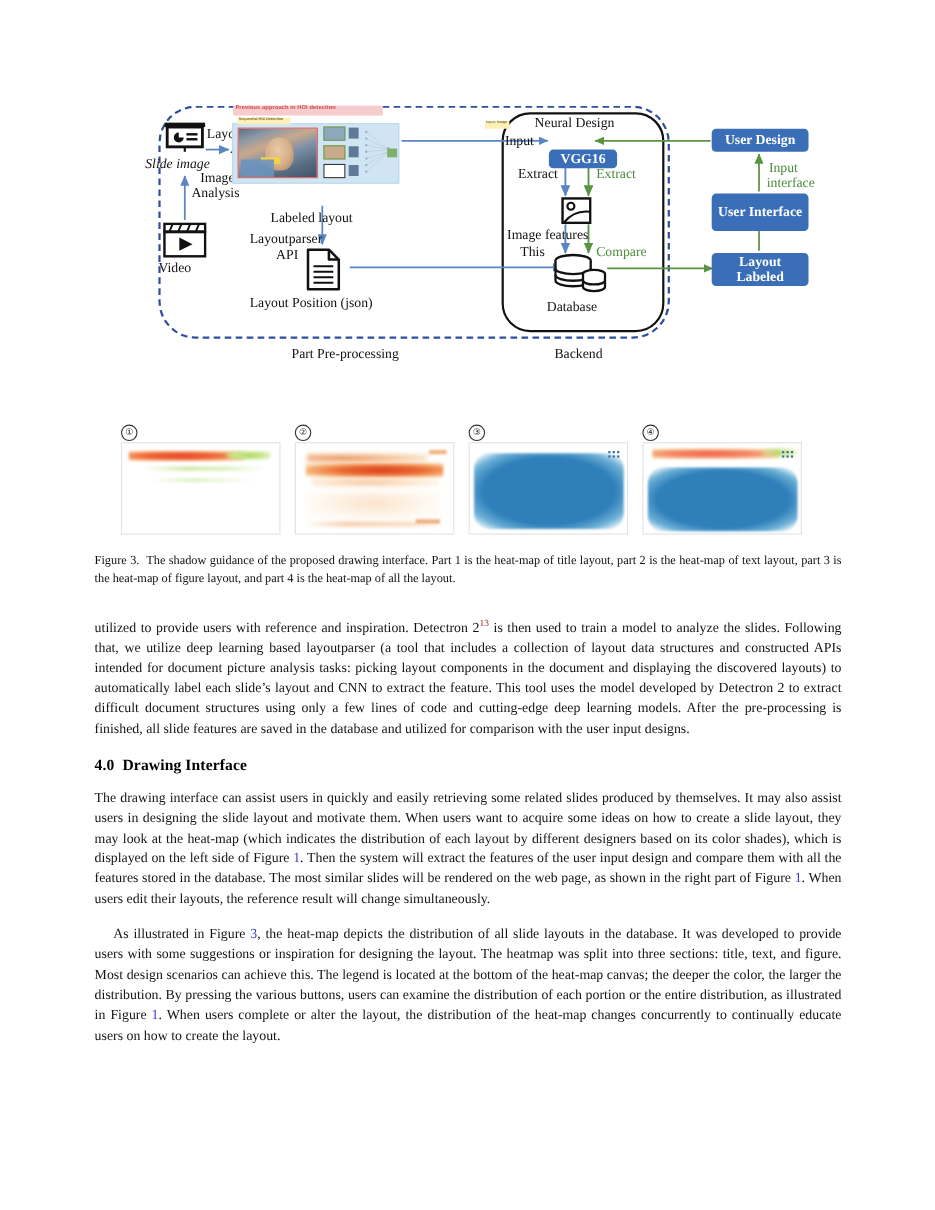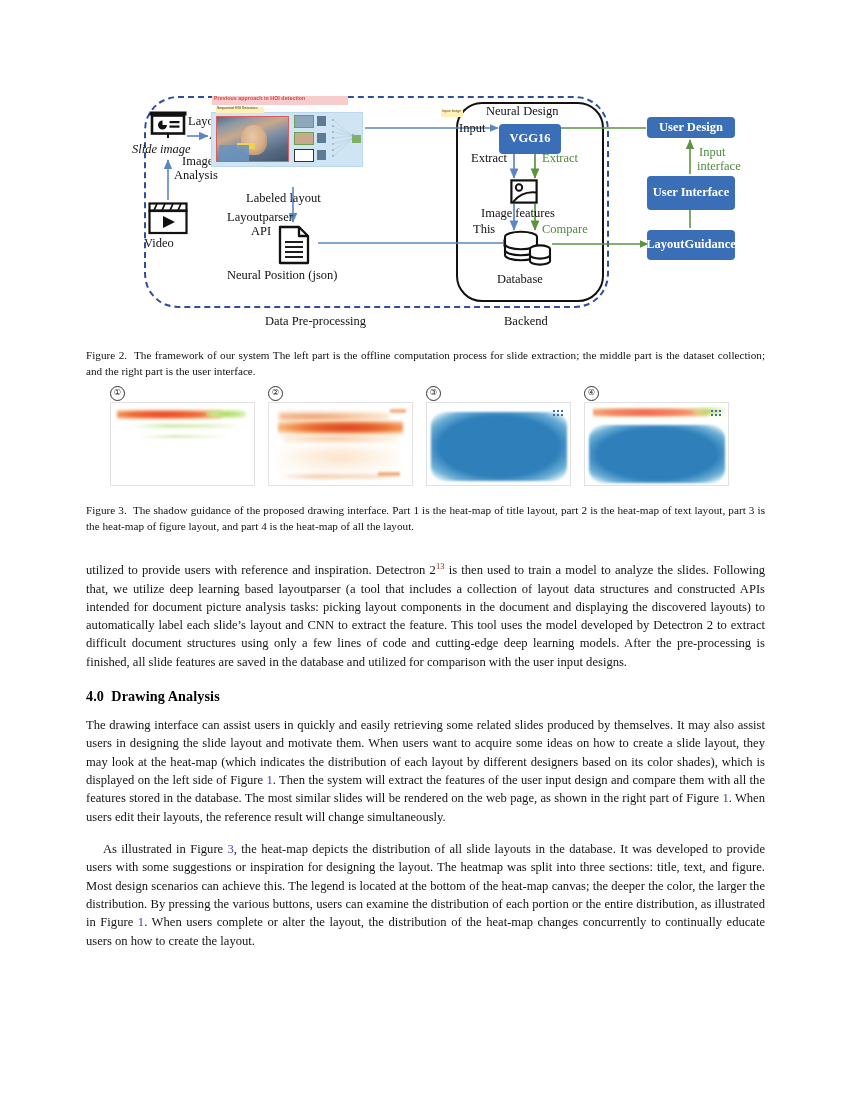--- a/index.html
+++ b/index.html
@@ -508,43 +508,43 @@
           <path d="M2 2 h19 l9 9 v27 h-28 z" fill="#fff" stroke="#111" stroke-width="2.3" stroke-linejoin="round"></path>
           <path d="M21 2 v9 h9" fill="none" stroke="#111" stroke-width="2.3" stroke-linejoin="round"></path>
           <g stroke="#111" stroke-width="1.9">
             <line x1="7" y1="17" x2="25" y2="17"></line>
             <line x1="7" y1="22" x2="25" y2="22"></line>
             <line x1="7" y1="27" x2="25" y2="27"></line>
             <line x1="7" y1="32" x2="25" y2="32"></line>
           </g>
         </svg>
       </div>
-      <div class="lbl" style="left:141px; top:180px; font-size:12.5px;">Neural Position (json)</div>
-
-      <div class="lbl" style="left:179px; top:226px; font-size:12.5px;">Data Pre-processing</div>
+      <div class="lbl" style="left:141px; top:180px; font-size:12.5px;">Layout Position (json)</div>
+
+      <div class="lbl" style="left:179px; top:226px; font-size:12.5px;">Part Pre-processing</div>
 
       <div class="yellow-tag"></div>
       <div class="yellow-tag-txt">Input: Image</div>
 
       <div class="lbl" style="left:400px; top:16px; font-size:12.5px;">Neural Design</div>
       <div class="lbl" style="left:373px; top:33px; font-size:12.5px;">Input</div>
 
-      <div class="bluebox" style="left:413px; top:36px; width:62px; height:30px; font-size:12.5px;">VGG16</div>
+      <div class="bluebox" style="left:413px; top:48px; width:62px; height:17px; font-size:12.5px;">VGG16</div>
 
       <div class="lbl" style="left:385px; top:63px; font-size:12.5px;">Extract</div>
       <div class="lbl green" style="left:456px; top:63px; font-size:12.5px;">Extract</div>
 
       <div class="imgfeat-icon" style="left:424px; top:91px;">
         <svg viewBox="0 0 28 25" width="28" height="25">
           <rect x="1.4" y="1.4" width="25.2" height="22.2" fill="#fff" stroke="#111" stroke-width="2.2"></rect>
           <circle cx="9" cy="8.5" r="3.2" fill="none" stroke="#111" stroke-width="1.9"></circle>
           <path d="M3 23 Q12 12 26 13.5" fill="none" stroke="#111" stroke-width="1.9"></path>
         </svg>
       </div>
-      <div class="lbl" style="left:395px; top:118px; font-size:12.5px;">Image features</div>
+      <div class="lbl" style="left:375px; top:118px; font-size:12.5px;">Image features</div>
 
       <div class="lbl" style="left:387px; top:134px; font-size:12.5px;">This</div>
       <div class="lbl green" style="left:456px; top:134px; font-size:12.5px;">Compare</div>
 
       <div class="db-icon" style="left:416px; top:142px;">
         <svg viewBox="0 0 50 38" width="50" height="38">
           <g fill="#fff" stroke="#111" stroke-width="2.1">
             <ellipse cx="19" cy="7" rx="16" ry="5.2"></ellipse>
             <path d="M3 7 v18 a16 5.2 0 0 0 32 0 v-18"></path>
             <path d="M3 14 a16 5.2 0 0 0 32 0" fill="none"></path>
@@ -561,31 +561,28 @@
 
       <div class="lbl" style="left:418px; top:226px; font-size:12.5px;">Backend</div>
 
       <div class="bluebox" style="left:561px; top:29px; width:88px; height:21px; font-size:12.5px;">User Design</div>
 
       <div class="lbl green" style="left:613px; top:57px; font-size:12.5px;">Input</div>
       <div class="lbl green" style="left:611px; top:71px; font-size:12.5px;">interface</div>
 
       <div class="bluebox" style="left:561px; top:88px; width:88px; height:34px; font-size:12.5px;">User Interface</div>
 
-      <div class="bluebox" style="left:561px; top:142px; width:88px; height:30px; font-size:12.5px; flex-direction:row;">
+      <div class="bluebox" style="left:561px; top:142px; width:88px; height:30px; font-size:12.5px; flex-direction:column;">
         <span>Layout</span>
-        <span>Guidance</span>
+        <span>Labeled</span>
       </div>
 
     </div>
   </div>
 
-  <div class="caption" style="top:348px;">
-    <span class="cap-head">Figure 2.</span><span>&nbsp;&nbsp;</span><span>The framework of our system The left part is the offline computation process for slide extraction; the middle part is the dataset collection; and the right part is the user interface.</span>
-  </div>
 
   <div class="fig3-wrap">
 
     <div class="hm-item" style="left:0px;">
       <div class="hm-num">①</div>
       <div class="hm-canvas">
         <div class="blob h1-bar"></div>
         <div class="blob h1-bar2"></div>
         <div class="blob h1-faint1"></div>
         <div class="blob h1-faint2"></div>
@@ -640,21 +637,21 @@
 
   <div class="caption" style="top:503px;">
     <span class="cap-head">Figure 3.</span><span>&nbsp;&nbsp;</span><span>The shadow guidance of the proposed drawing interface. Part 1 is the heat-map of title layout, part 2 is the heat-map of text layout, part 3 is the heat-map of figure layout, and part 4 is the heat-map of all the layout.</span>
   </div>
 
   <div class="para" style="top:560px;">
     <span>utilized to provide users with reference and inspiration. Detectron 2</span><sup class="ref-cite">13</sup><span> is then used to train a model to analyze the slides. Following that, we utilize deep learning based layoutparser (a tool that includes a collection of layout data structures and constructed APIs intended for document picture analysis tasks: picking layout components in the document and displaying the discovered layouts) to automatically label each slide’s layout and CNN to extract the feature. This tool uses the model developed by Detectron 2 to extract difficult document structures using only a few lines of code and cutting-edge deep learning models. After the pre-processing is finished, all slide features are saved in the database and utilized for comparison with the user input designs.</span>
   </div>
 
   <h3 class="sec" style="top:688px;">
-    <span>4.0</span><span>&nbsp;&nbsp;</span><span>Drawing Analysis</span>
+    <span>4.0</span><span>&nbsp;&nbsp;</span><span>Drawing Interface</span>
   </h3>
 
   <div class="para" style="top:716px;">
     <span>The drawing interface can assist users in quickly and easily retrieving some related slides produced by themselves. It may also assist users in designing the slide layout and motivate them. When users want to acquire some ideas on how to create a slide layout, they may look at the heat-map (which indicates the distribution of each layout by different designers based on its color shades), which is displayed on the left side of Figure </span><a class="ref-link">1</a><span>. Then the system will extract the features of the user input design and compare them with all the features stored in the database. The most similar slides will be rendered on the web page, as shown in the right part of Figure </span><a class="ref-link">1</a><span>. When users edit their layouts, the reference result will change simultaneously.</span>
   </div>
 
   <div class="para indent" style="top:840px;">
     <span>As illustrated in Figure </span><a class="ref-link">3</a><span>, the heat-map depicts the distribution of all slide layouts in the database. It was developed to provide users with some suggestions or inspiration for designing the layout. The heatmap was split into three sections: title, text, and figure. Most design scenarios can achieve this. The legend is located at the bottom of the heat-map canvas; the deeper the color, the larger the distribution. By pressing the various buttons, users can examine the distribution of each portion or the entire distribution, as illustrated in Figure </span><a class="ref-link">1</a><span>. When users complete or alter the layout, the distribution of the heat-map changes concurrently to continually educate users on how to create the layout.</span>
   </div>
 

